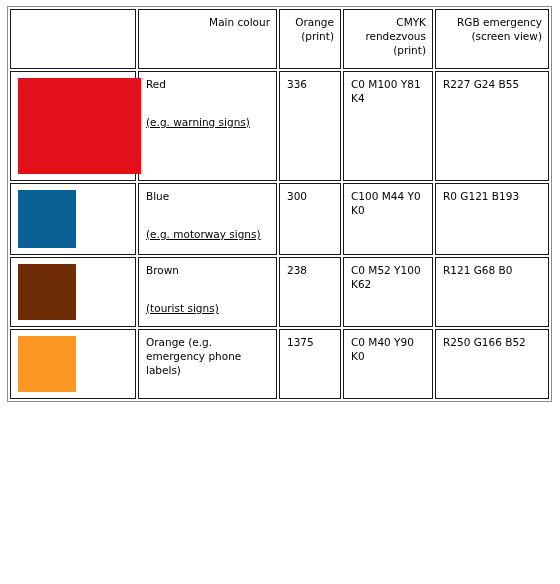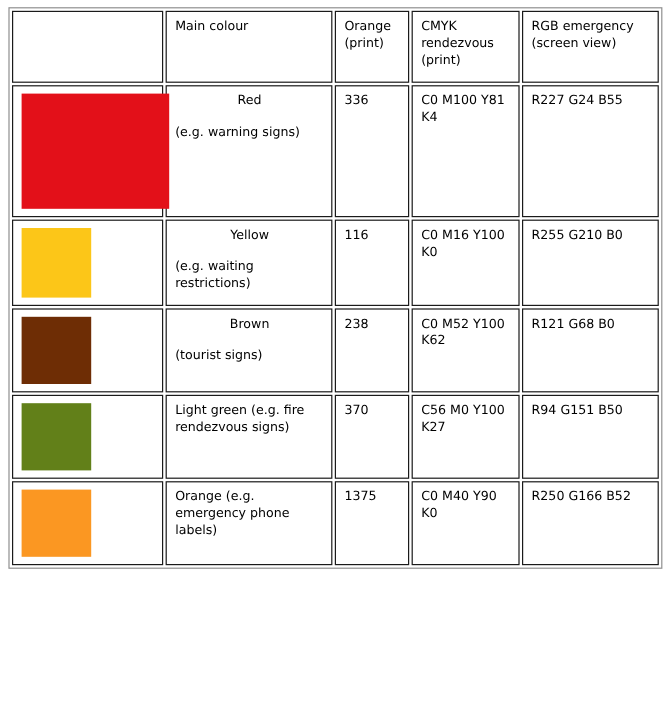--- a/index.html
+++ b/index.html
@@ -50,35 +50,35 @@
   }
 
   
   col.c-swatch  { width: 126px; }
   col.c-name    { width: 139px; }
   col.c-pantone { width: 62px; }
   col.c-cmyk    { width: 90px; }
   col.c-rgb     { width: 114px; }
 
   
-  tr.head-row th { height: 46px; }
+  tr.head-row th { height: 46px; text-align: right; }
 
   
   td.swatch-cell {
     padding: 0;
     position: relative;
   }
   .swatch {
     display: block;
     margin: 0;
   }
 
   
-  .name-main { display: block; text-align: center; }
-  .name-sub  { display: block; margin-top: 12px; }
+  .name-main { display: block; }
+  .name-sub  { display: block; margin-top: 24px; text-decoration: underline; }
   .name-single { display: block; }
 
   .cmyk-line { display: block; }
 </style>
 </head>
 <body>
 
 <div class="table-wrap">
   <table class="colour-table">
     <colgroup>
@@ -118,68 +118,54 @@
           <span class="name-sub">(e.g. warning signs)</span>
         </td>
         <td>336</td>
         <td>
           <span class="cmyk-line">C0 M100 Y81</span>
           <span class="cmyk-line">K4</span>
         </td>
         <td>R227 G24 B55</td>
       </tr>
 
-
       <tr>
         <td class="swatch-cell">
-          <span class="swatch" style="width: 58px; height: 58px; background-color: rgb(252, 198, 24);"></span>
+          <span class="swatch" style="width: 58px; height: 58px; background-color: rgb(10, 97, 149);"></span>
         </td>
         <td>
-          <span class="name-main">Yellow</span>
-          <span class="name-sub">(e.g. waiting restrictions)</span>
+          <span class="name-main">Blue</span>
+          <span class="name-sub">(e.g. motorway signs)</span>
         </td>
-        <td>116</td>
+        <td>300</td>
         <td>
-          <span class="cmyk-line">C0 M16 Y100</span>
+          <span class="cmyk-line">C100 M44 Y0</span>
           <span class="cmyk-line">K0</span>
         </td>
-        <td>R255 G210 B0</td>
+        <td>R0 G121 B193</td>
       </tr>
+
 
 
       <tr>
         <td class="swatch-cell">
           <span class="swatch" style="width: 58px; height: 56px; background-color: rgb(110, 45, 5);"></span>
         </td>
         <td>
           <span class="name-main">Brown</span>
           <span class="name-sub">(tourist signs)</span>
         </td>
         <td>238</td>
         <td>
           <span class="cmyk-line">C0 M52 Y100</span>
           <span class="cmyk-line">K62</span>
         </td>
         <td>R121 G68 B0</td>
       </tr>
 
-      <tr>
-        <td class="swatch-cell">
-          <span class="swatch" style="width: 58px; height: 56px; background-color: rgb(98, 128, 25);"></span>
-        </td>
-        <td>
-          <span class="name-single">Light green (e.g. fire rendezvous signs)</span>
-        </td>
-        <td>370</td>
-        <td>
-          <span class="cmyk-line">C56 M0 Y100</span>
-          <span class="cmyk-line">K27</span>
-        </td>
-        <td>R94 G151 B50</td>
-      </tr>
 
       <tr>
         <td class="swatch-cell">
           <span class="swatch" style="width: 58px; height: 56px; background-color: rgb(251, 151, 34);"></span>
         </td>
         <td>
           <span class="name-single">Orange (e.g. emergency phone labels)</span>
         </td>
         <td>1375</td>
         <td>

